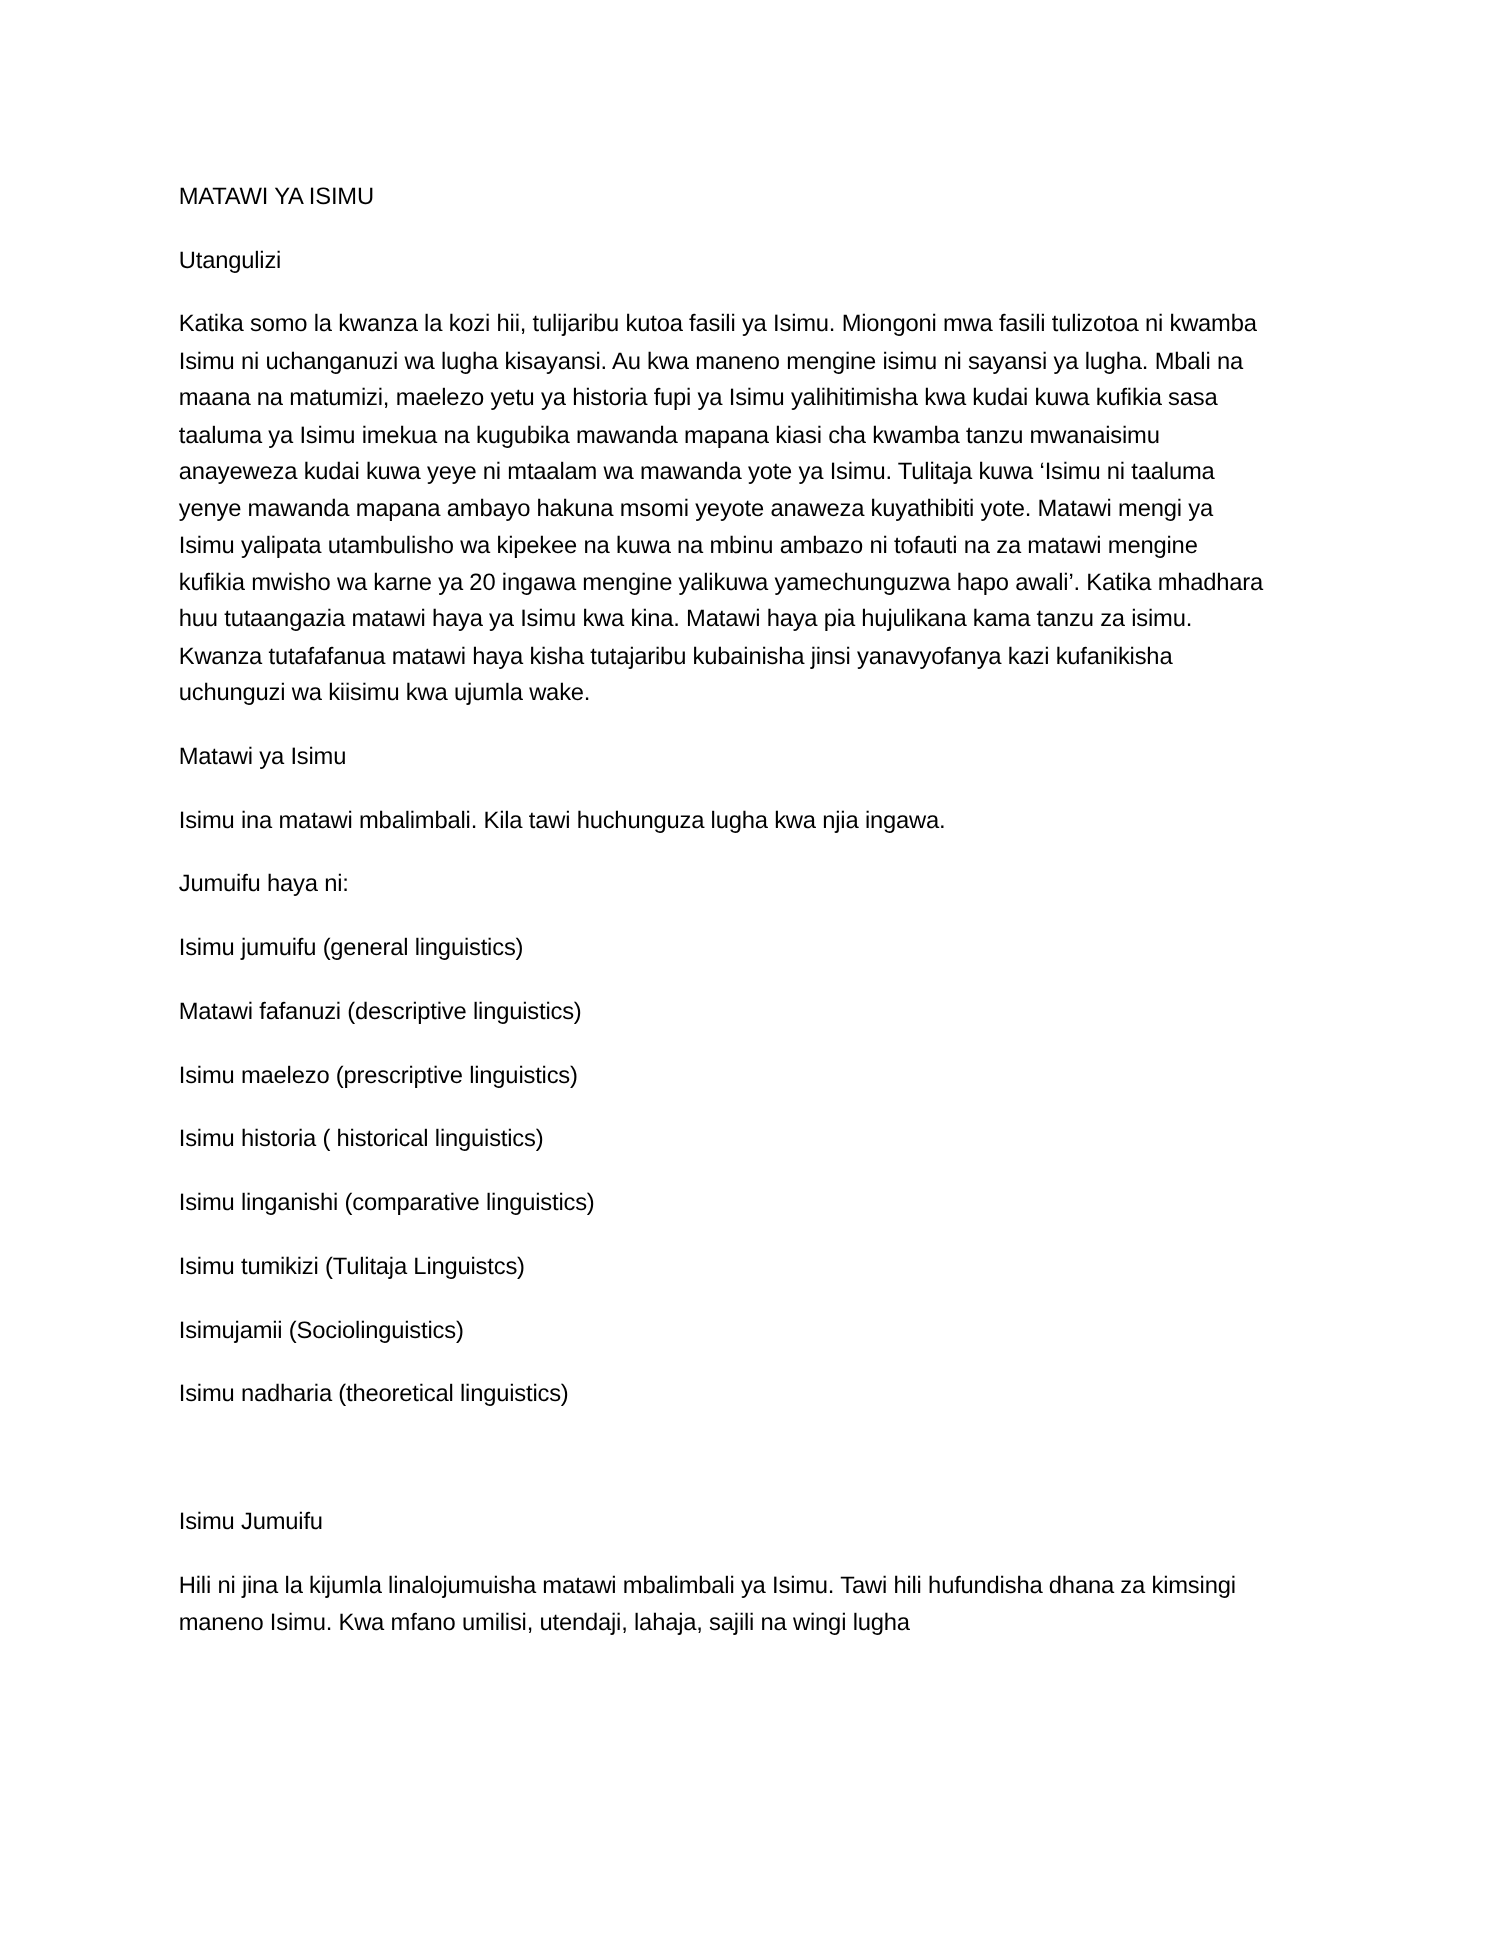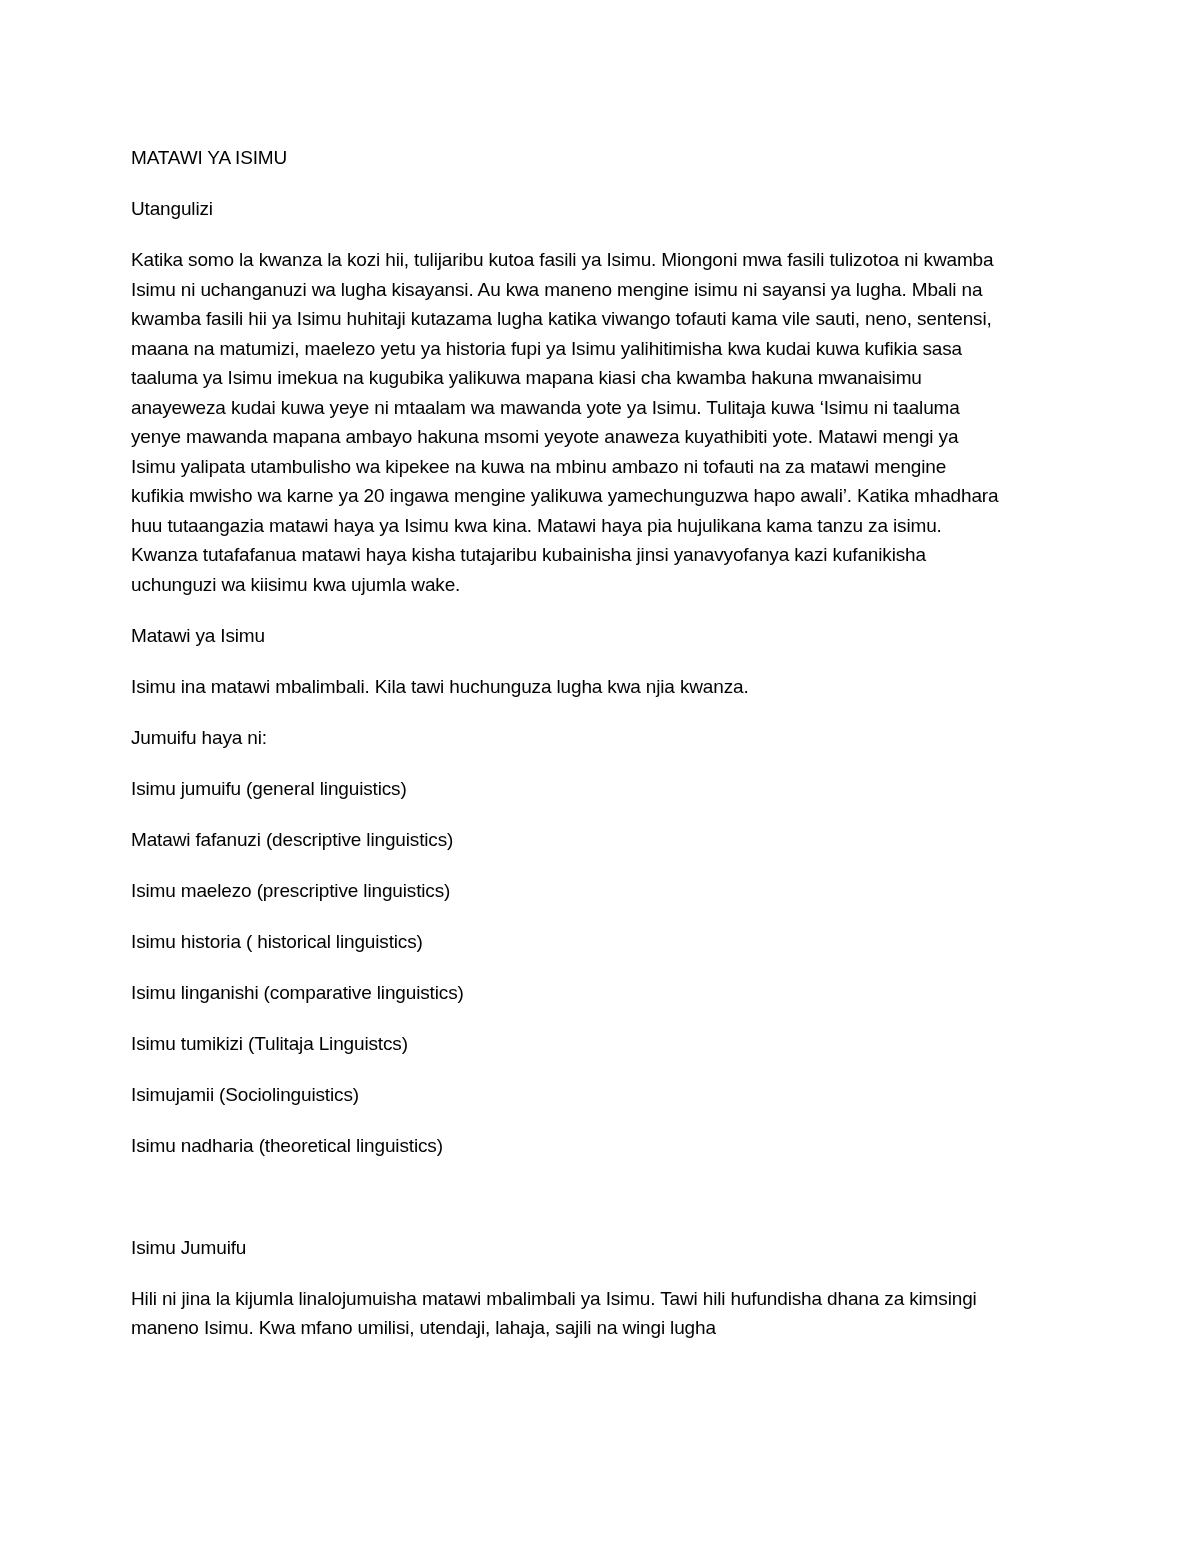--- a/index.html
+++ b/index.html
@@ -14,21 +14,21 @@
     background: #ffffff;
     overflow: hidden;
     font-family: "Liberation Sans", "DejaVu Sans", sans-serif;
     color: #000000;
     font-size: 19px;
     line-height: 29.5px;
     letter-spacing: -0.15px;
   }
   .content {
     position: absolute;
-    left: 131px;
+    left: 143px;
     top: 143px;
     width: 917px;
   }
   .block {
     margin: 0 0 21.5px 0;
   }
   .line {
     white-space: nowrap;
     height: 29.5px;
   }
@@ -42,35 +42,34 @@
 <div class="page">
   <div class="content">
 
     <div class="block line">MATAWI YA ISIMU</div>
 
     <div class="block line">Utangulizi</div>
 
     <div class="block">
       <div class="line">Katika somo la kwanza la kozi hii, tulijaribu kutoa fasili ya Isimu. Miongoni mwa fasili tulizotoa ni kwamba</div>
       <div class="line">Isimu ni uchanganuzi wa lugha kisayansi. Au kwa maneno mengine isimu ni sayansi ya lugha. Mbali na</div>
-      <div class="line">kwamba fasili hii ya Isimu huhitaji kutazama lugha katika viwango tofauti kama vile sauti, neno, sentensi,</div>
       <div class="line">maana na matumizi, maelezo yetu ya historia fupi ya Isimu yalihitimisha kwa kudai kuwa kufikia sasa</div>
-      <div class="line">taaluma ya Isimu imekua na kugubika yalikuwa mapana kiasi cha kwamba hakuna mwanaisimu</div>
+      <div class="line">taaluma ya Isimu imekua na kugubika mawanda mapana kiasi cha kwamba tanzu mwanaisimu</div>
       <div class="line">anayeweza kudai kuwa yeye ni mtaalam wa mawanda yote ya Isimu. Tulitaja kuwa ‘Isimu ni taaluma</div>
       <div class="line">yenye mawanda mapana ambayo hakuna msomi yeyote anaweza kuyathibiti yote. Matawi mengi ya</div>
       <div class="line">Isimu yalipata utambulisho wa kipekee na kuwa na mbinu ambazo ni tofauti na za matawi mengine</div>
       <div class="line">kufikia mwisho wa karne ya 20 ingawa mengine yalikuwa yamechunguzwa hapo awali’. Katika mhadhara</div>
       <div class="line">huu tutaangazia matawi haya ya Isimu kwa kina. Matawi haya pia hujulikana kama tanzu za isimu.</div>
       <div class="line">Kwanza tutafafanua matawi haya kisha tutajaribu kubainisha jinsi yanavyofanya kazi kufanikisha</div>
       <div class="line">uchunguzi wa kiisimu kwa ujumla wake.</div>
     </div>
 
     <div class="block line">Matawi ya Isimu</div>
 
-    <div class="block line">Isimu ina matawi mbalimbali. Kila tawi huchunguza lugha kwa njia kwanza.</div>
+    <div class="block line">Isimu ina matawi mbalimbali. Kila tawi huchunguza lugha kwa njia ingawa.</div>
 
     <div class="block line">Jumuifu haya ni:</div>
 
     <div class="block line">Isimu jumuifu (general linguistics)</div>
     <div class="block line">Matawi fafanuzi (descriptive linguistics)</div>
     <div class="block line">Isimu maelezo  (prescriptive linguistics)</div>
     <div class="block line">Isimu historia ( historical linguistics)</div>
     <div class="block line">Isimu linganishi (comparative linguistics)</div>
     <div class="block line">Isimu tumikizi (Tulitaja Linguistcs)</div>
     <div class="block line">Isimujamii (Sociolinguistics)</div>

